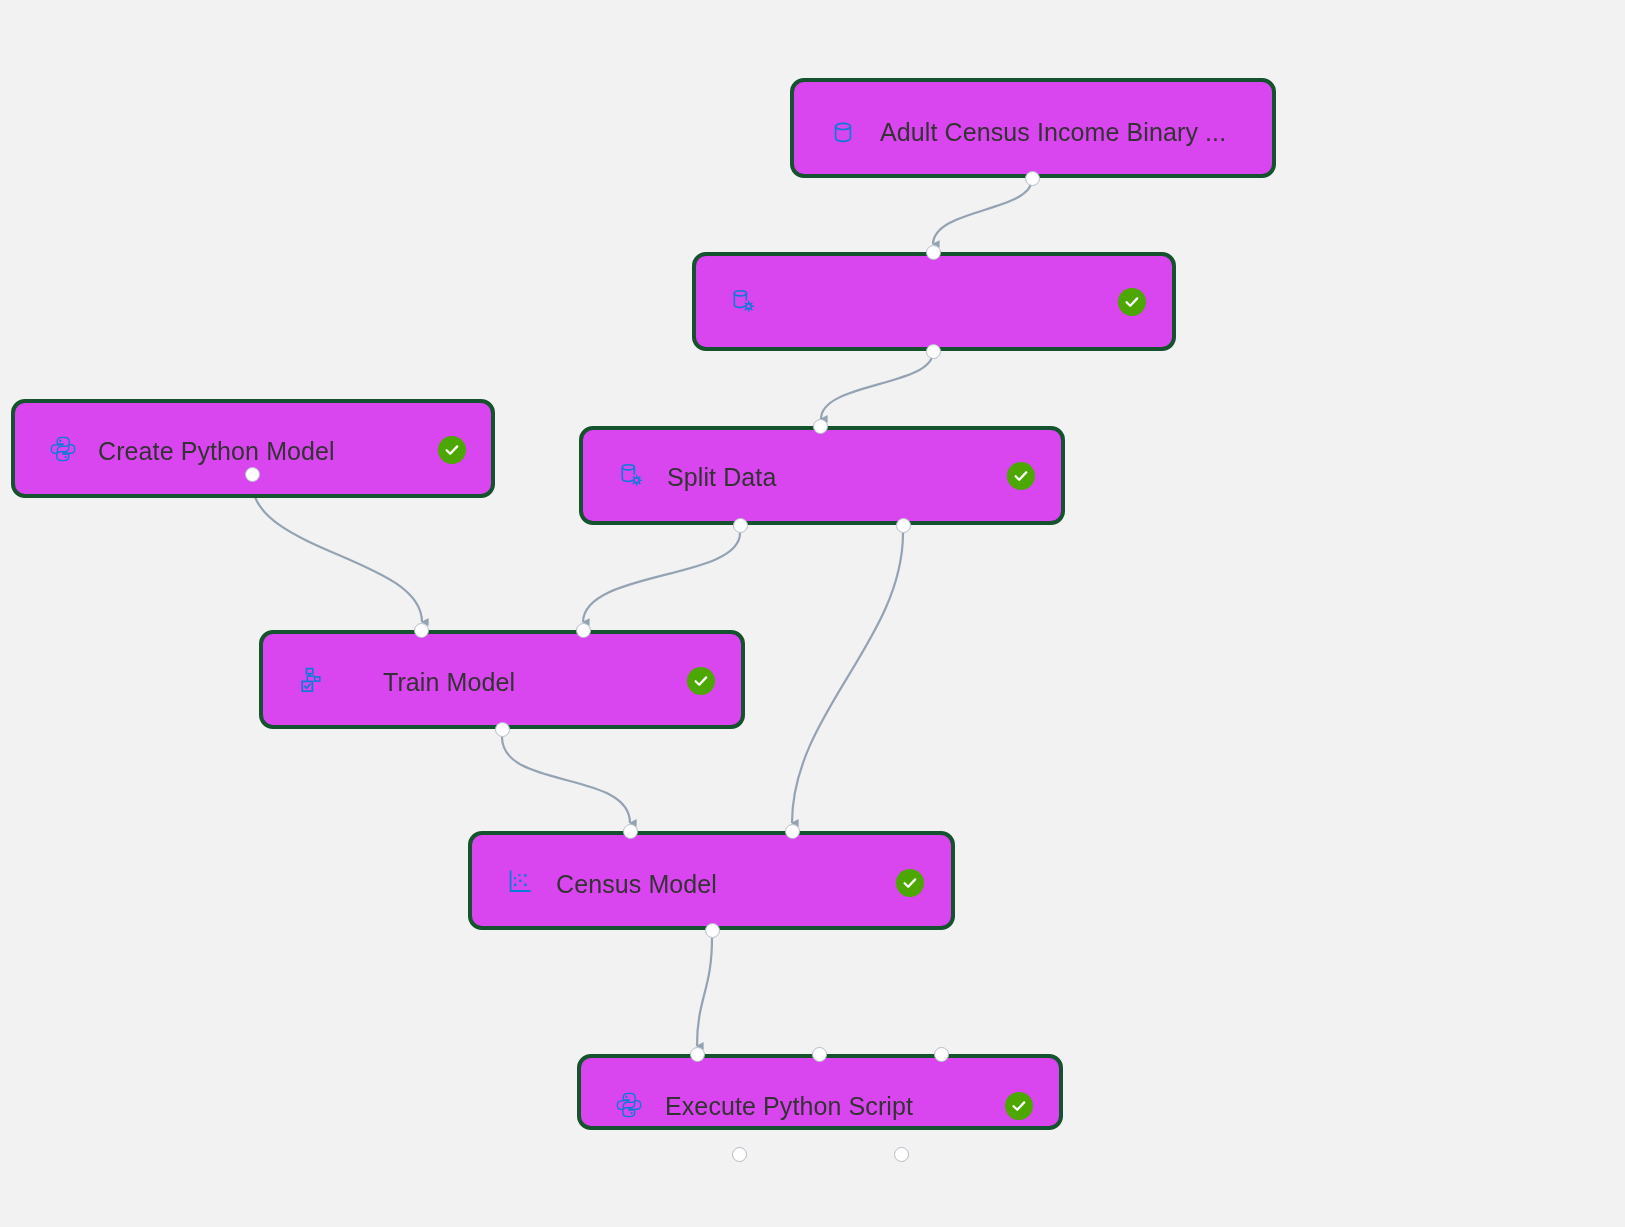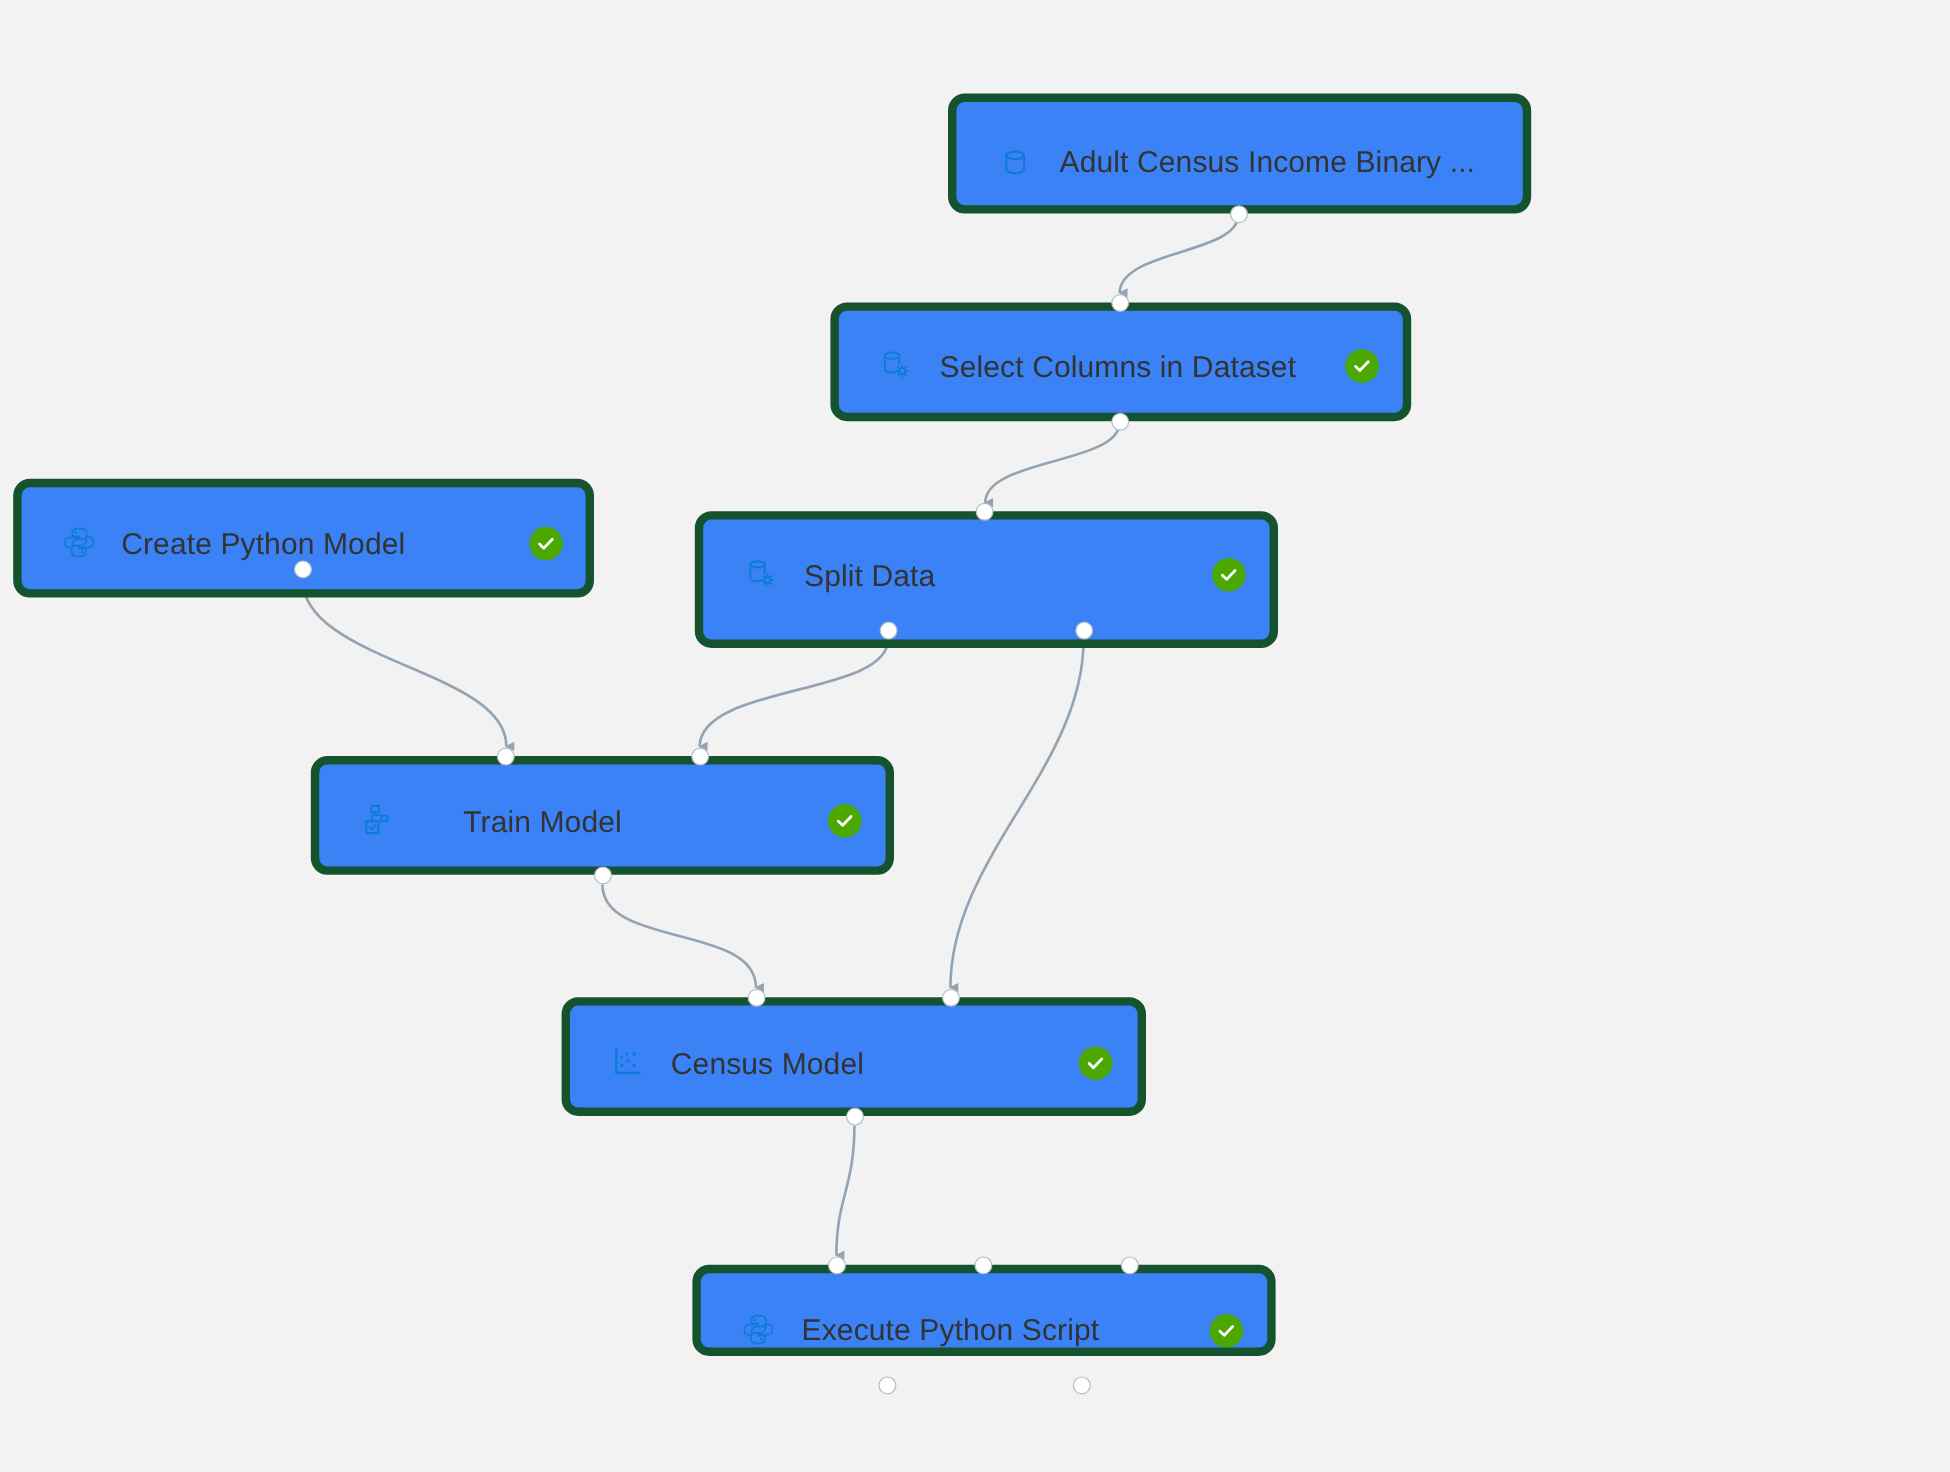--- a/index.html
+++ b/index.html
@@ -19,22 +19,22 @@
   #edge-layer {
     position: absolute;
     left: 0; top: 0;
     width: 1625px;
     height: 1227px;
     pointer-events: none;
   }
   .node {
     position: absolute;
     box-sizing: border-box;
-    background: #3b82f6;
-    border: 7px solid #14532d;
+    background: #d946ef;
+    border: 4px solid #14532d;
     border-radius: 14px;
     display: flex;
     align-items: center;
     box-shadow: 0 0 0 0 rgba(0,0,0,0);
   }
   .node-icon {
     position: absolute;
     display: block;
     width: 30px;
     height: 30px;
@@ -115,21 +115,20 @@
               <path d="M20.6 23.6 V25.0"></path>
         <path d="M15.9 20.3 H17.3"></path>
               <path d="M23.9 20.3 H25.3"></path>
         <path d="M17.3 17.0 L18.3 18.0"></path>
               <path d="M22.9 22.6 L23.9 23.6"></path>
         <path d="M23.9 17.0 L22.9 18.0"></path>
               <path d="M18.3 22.6 L17.3 23.6"></path>
       </g>
     </svg>
         </span>
-        <span class="node-title" style="left: 84px; top: 33px;">Select Columns in Dataset</span>
         <span class="status-badge" style="left: 422px; top: 32px; background: rgb(76, 168, 0);">
           <svg width="18" height="18" viewBox="0 0 18 18" fill="none">
   <path d="M3.6 9.3 L7.2 12.8 L14.2 5.4" stroke="#ffffff" stroke-width="2.3" stroke-linecap="round" stroke-linejoin="round" fill="none"></path>
 </svg>
         </span>
       </div>
       <div class="port" style="left: 925.5px; top: 244.5px;"></div>
       <div class="port" style="left: 925.5px; top: 343.5px;"></div>
       <div class="node" style="left: 11px; top: 375px; width: 484px; height: 99px; margin-top: 24px;">
         <span class="node-icon" style="left: 33px; top: 31px;">
@@ -147,21 +146,21 @@
     </svg>
         </span>
         <span class="node-title" style="left: 83px; top: 34px;">Create Python Model</span>
         <span class="status-badge" style="left: 423px; top: 33px; background: rgb(76, 168, 0);">
           <svg width="18" height="18" viewBox="0 0 18 18" fill="none">
   <path d="M3.6 9.3 L7.2 12.8 L14.2 5.4" stroke="#ffffff" stroke-width="2.3" stroke-linecap="round" stroke-linejoin="round" fill="none"></path>
 </svg>
         </span>
       </div>
       <div class="port" style="left: 244.5px; top: 466.5px;"></div>
-      <div class="node" style="left: 579px; top: 426px; width: 486px; height: 114px; text-align: center;">
+      <div class="node" style="left: 579px; top: 426px; width: 486px; height: 99px; text-align: center;">
         <span class="node-icon" style="left: 33px; top: 30px;">
           <svg width="30" height="30" viewBox="0 0 30 30" fill="none">
       <ellipse cx="12.4" cy="7.3" rx="6.1" ry="2.6" stroke="#0a7cd8" stroke-width="1.6"></ellipse>
       <path d="M6.3 7.3 V18.8 C6.3 20.2 9.0 21.4 12.4 21.4 C13.6 21.4 14.7 21.2 15.7 21.0" stroke="#0a7cd8" stroke-width="1.6" stroke-linejoin="round" stroke-linecap="round" fill="none"></path>
       <path d="M18.3 7.3 V14.2" stroke="#0a7cd8" stroke-width="1.6" stroke-linecap="round"></path>
       <circle cx="20.6" cy="20.3" r="2.5" stroke="#0a7cd8" stroke-width="1.6" fill="none"></circle>
       <g stroke="#0a7cd8" stroke-width="1.5" stroke-linecap="round">
         <path d="M20.6 15.6 V17.0"></path>
               <path d="M20.6 23.6 V25.0"></path>
         <path d="M15.9 20.3 H17.3"></path>

